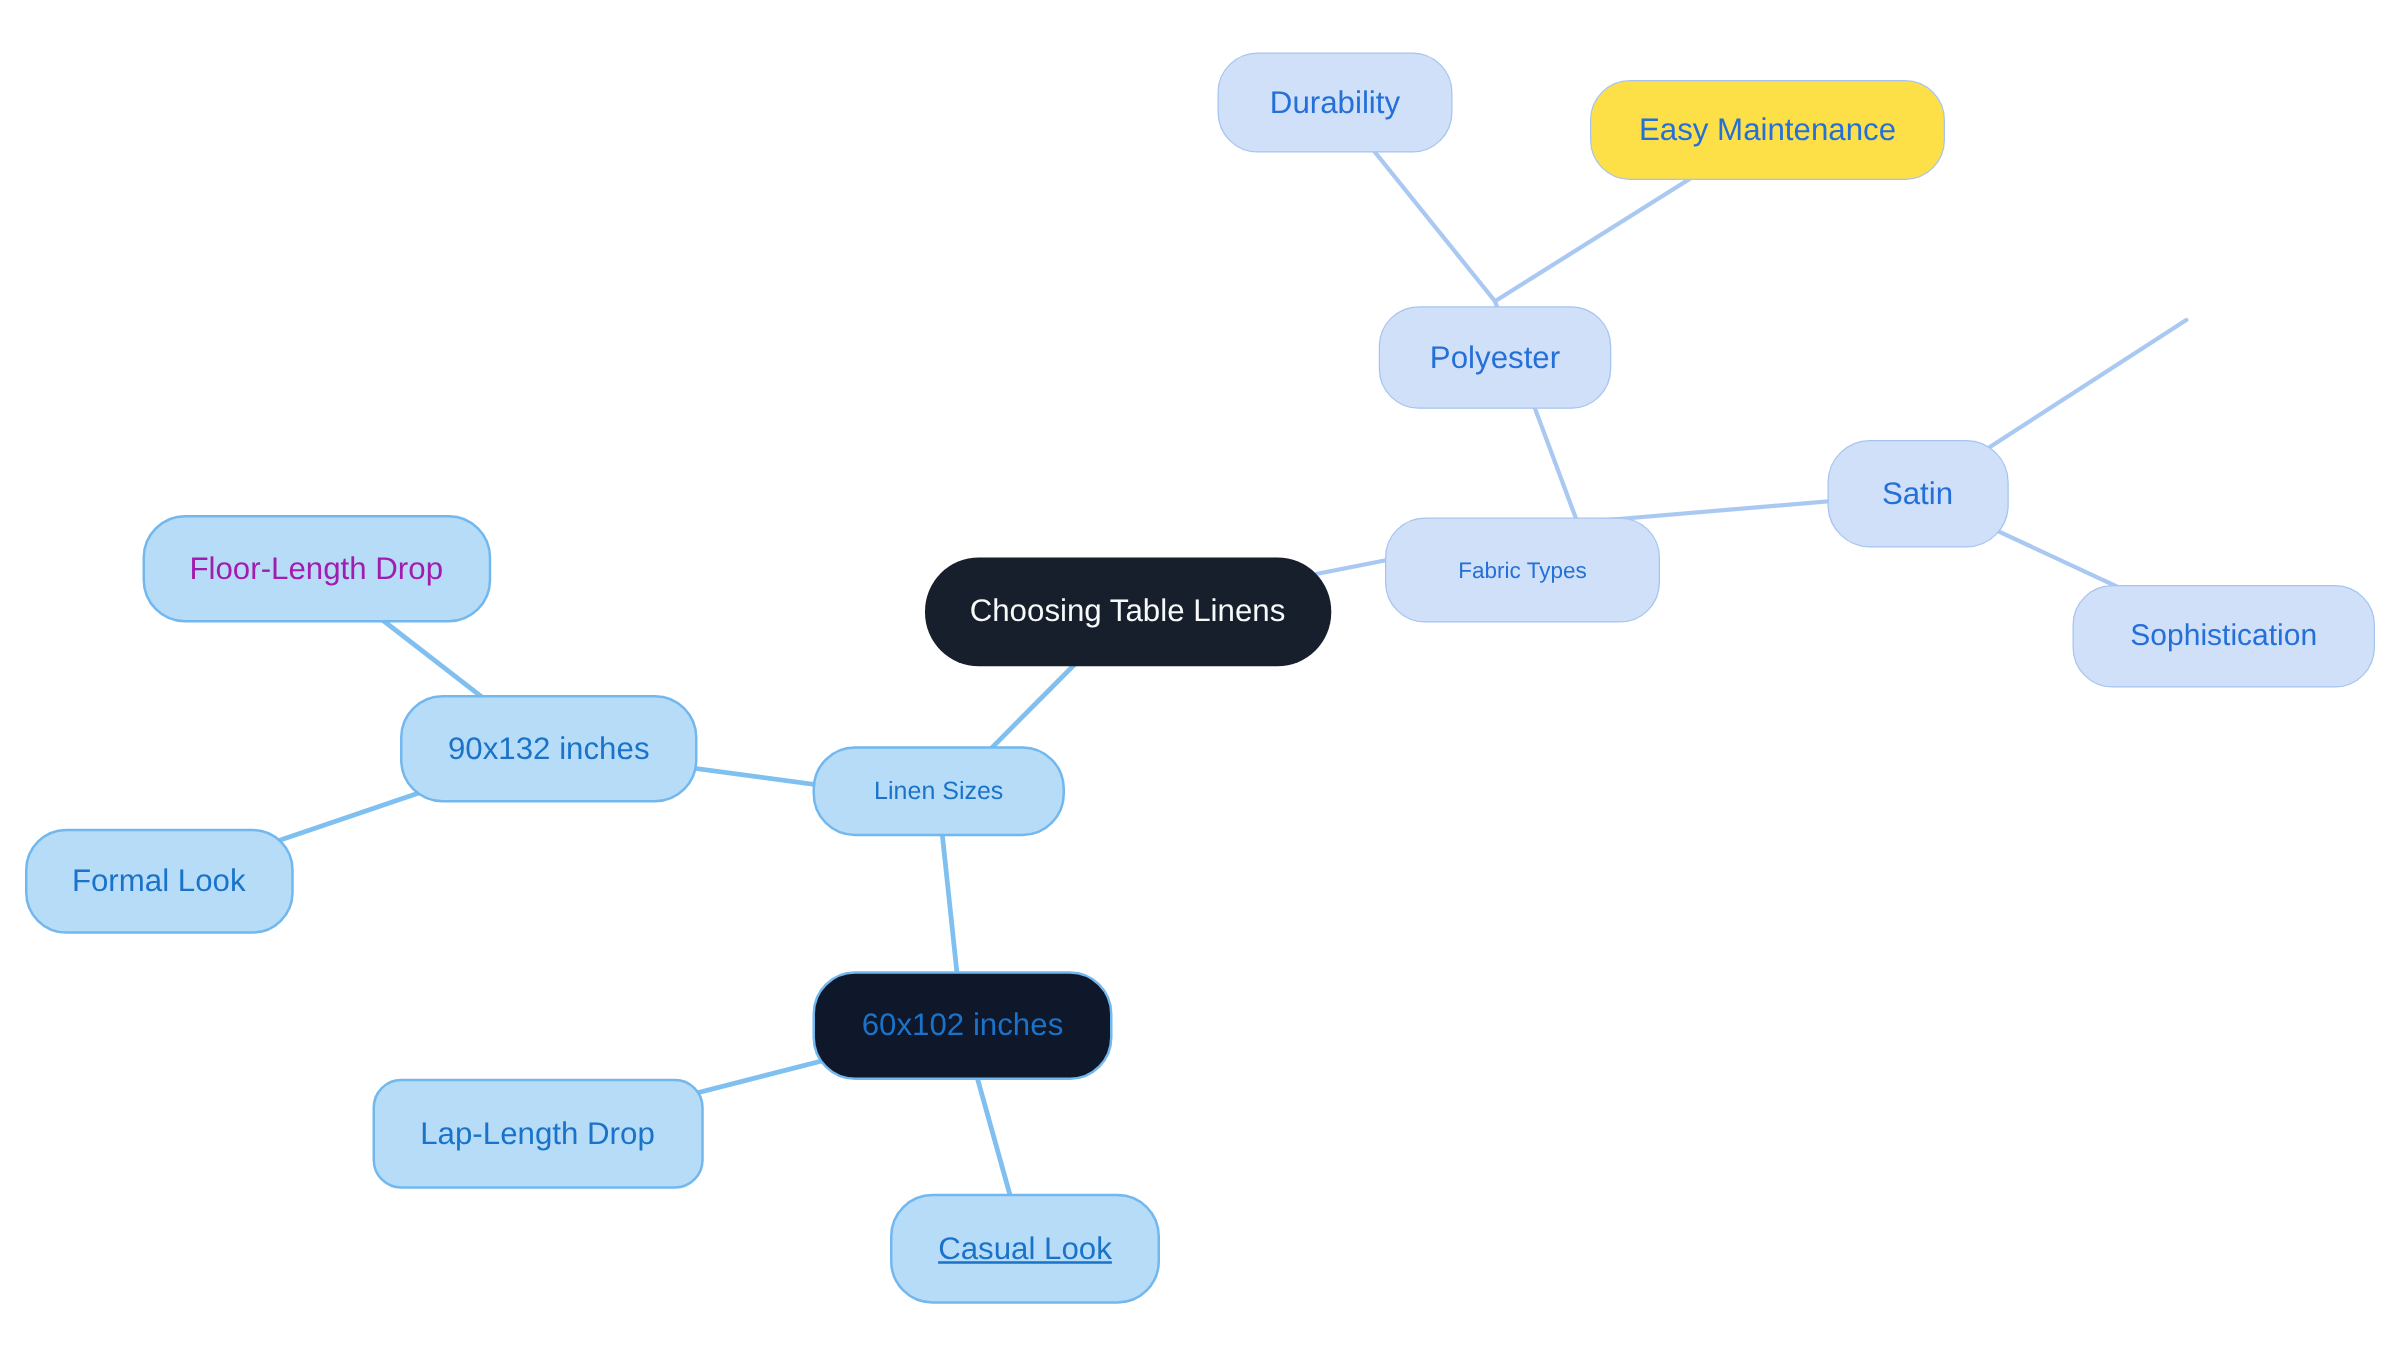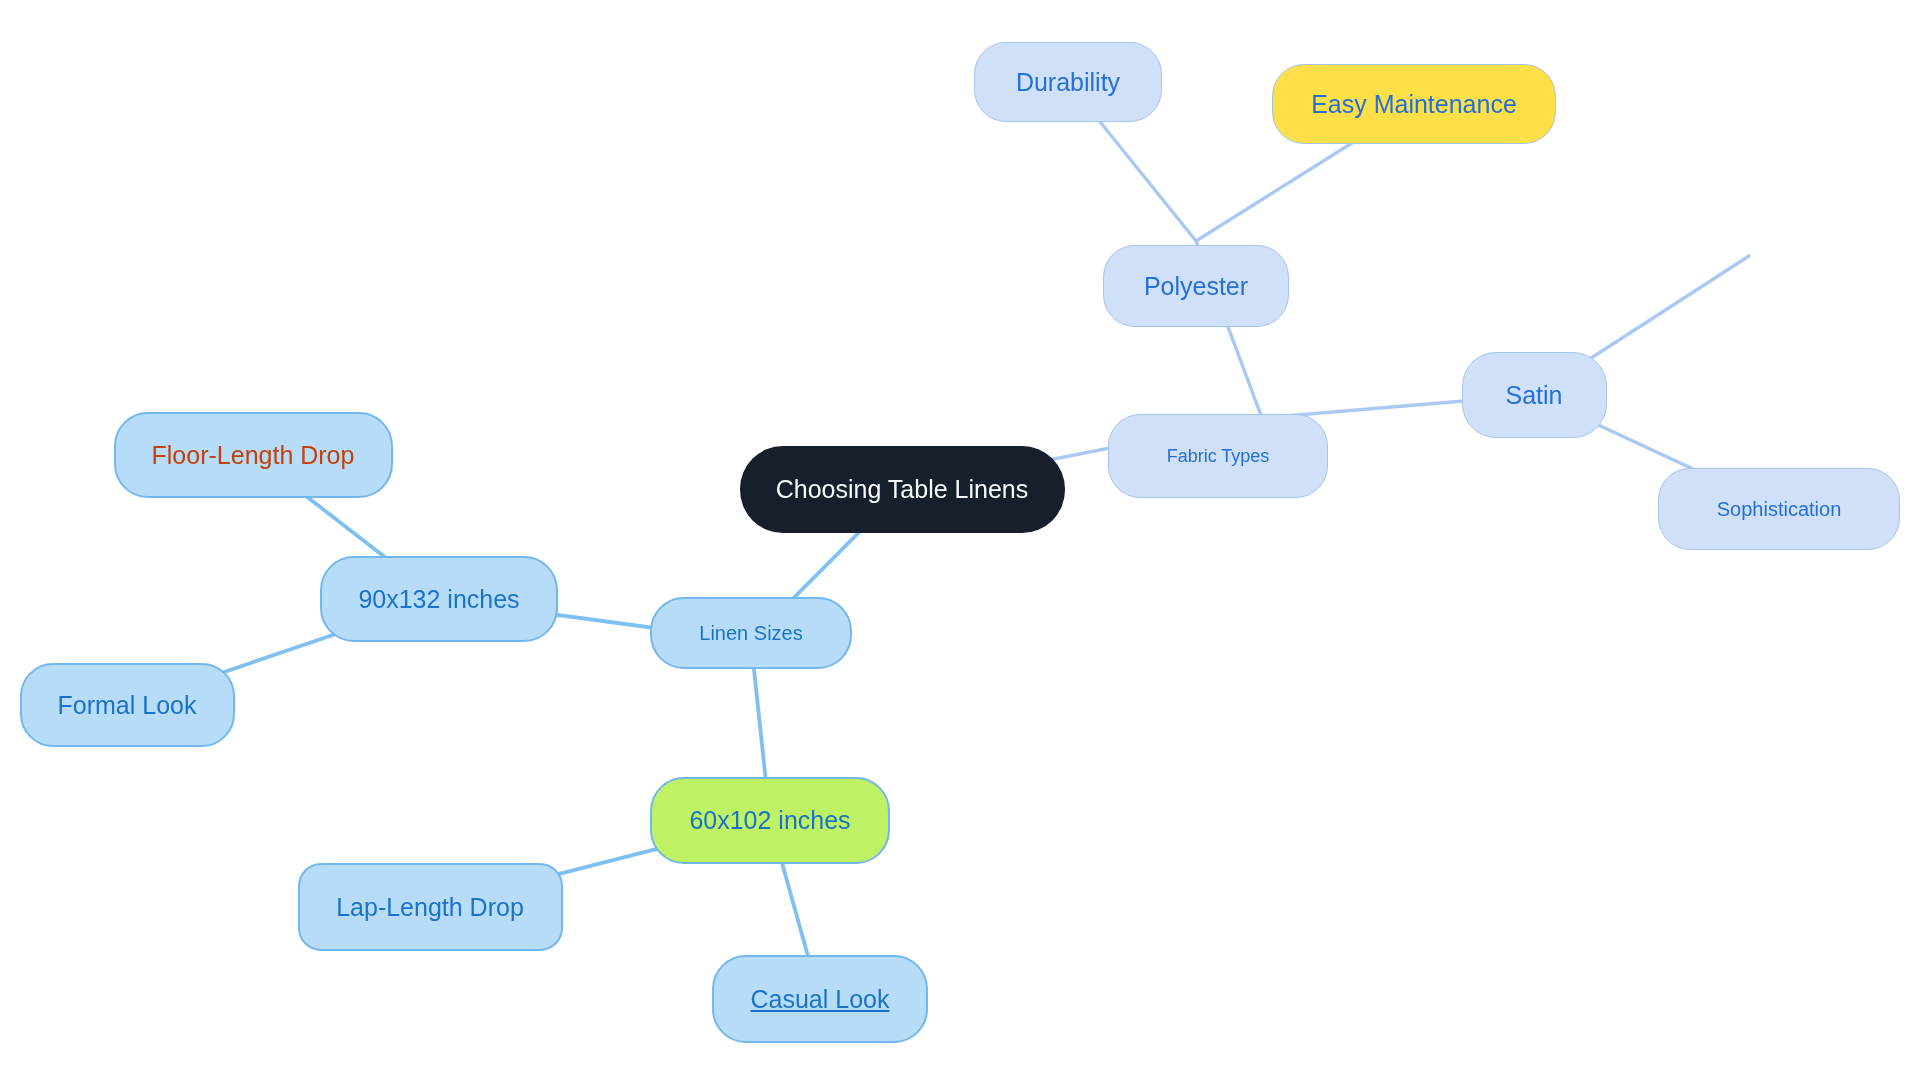--- a/index.html
+++ b/index.html
@@ -77,36 +77,36 @@
       </div>
       <div class="mm-node" style="left: 974px; top: 42px; width: 188px; height: 80px; background: rgb(207, 224, 248); border: 1.5px solid rgb(166, 196, 240); border-radius: 32px; color: rgb(36, 112, 216); font-size: 25px;">
         <span>Durability</span>
       </div>
       <div class="mm-node" style="left: 1272px; top: 64px; width: 284px; height: 80px; background: #fde047; border: 1.5px solid rgb(166, 196, 240); border-radius: 32px; color: rgb(36, 112, 216); font-size: 25px;">
         <span>Easy Maintenance</span>
       </div>
       <div class="mm-node" style="left: 1461.5px; top: 352px; width: 145px; height: 86px; background: rgb(207, 224, 248); border: 1.5px solid rgb(166, 196, 240); border-radius: 34px; color: rgb(36, 112, 216); font-size: 25px;">
         <span>Satin</span>
       </div>
-      <div class="mm-node" style="left: 1658px; top: 468px; width: 242px; height: 82px; background: rgb(207, 224, 248); border: 1.5px solid rgb(166, 196, 240); border-radius: 32px; color: rgb(36, 112, 216); font-size: 20px;">
+      <div class="mm-node" style="left: 1658px; top: 468px; width: 242px; height: 82px; background: rgb(207, 224, 248); border: 1.5px solid rgb(166, 196, 240); border-radius: 32px; color: rgb(36, 112, 216); font-size: 24px;">
         <span>Sophistication</span>
       </div>
       <div class="mm-node" style="left: 650px; top: 597px; width: 202px; height: 72px; background: rgb(182, 220, 248); border: 2px solid rgb(114, 184, 238); border-radius: 34px; color: rgb(26, 115, 201); font-size: 20px;">
         <span>Linen Sizes</span>
       </div>
       <div class="mm-node" style="left: 320px; top: 556px; width: 238px; height: 86px; background: rgb(182, 220, 248); border: 2px solid rgb(114, 184, 238); border-radius: 34px; color: rgb(26, 115, 201); font-size: 25px;">
         <span>90x132 inches</span>
       </div>
-      <div class="mm-node" style="left: 113.5px; top: 412px; width: 279px; height: 86px; background: rgb(182, 220, 248); border: 2px solid rgb(114, 184, 238); border-radius: 34px; color: #c2410c; font-size: 25px;">
+      <div class="mm-node" style="left: 113.5px; top: 412px; width: 279px; height: 86px; background: rgb(182, 220, 248); border: 2px solid rgb(114, 184, 238); border-radius: 34px; color: #a21caf; font-size: 25px;">
         <span>Floor-Length Drop</span>
       </div>
       <div class="mm-node" style="left: 19.5px; top: 663px; width: 215px; height: 84px; background: rgb(182, 220, 248); border: 2px solid rgb(114, 184, 238); border-radius: 33px; color: rgb(26, 115, 201); font-size: 25px;">
         <span>Formal Look</span>
       </div>
-      <div class="mm-node" style="left: 650px; top: 776.5px; width: 240px; height: 87px; background: #bef264; border: 2px solid rgb(114, 184, 238); border-radius: 34px; color: rgb(26, 115, 201); font-size: 25px; text-align: right;">
+      <div class="mm-node" style="left: 650px; top: 776.5px; width: 240px; height: 87px; background: #0f172a; border: 2px solid rgb(114, 184, 238); border-radius: 34px; color: rgb(26, 115, 201); font-size: 25px; text-align: right;">
         <span>60x102 inches</span>
       </div>
       <div class="mm-node" style="left: 297.5px; top: 863px; width: 265px; height: 88px; background: rgb(182, 220, 248); border: 2px solid rgb(114, 184, 238); border-radius: 23px; color: rgb(26, 115, 201); font-size: 25px;">
         <span>Lap-Length Drop</span>
       </div>
       <div class="mm-node" style="left: 712px; top: 955px; width: 216px; height: 88px; background: rgb(182, 220, 248); border: 2px solid rgb(114, 184, 238); border-radius: 34px; color: rgb(26, 115, 201); font-size: 25px; text-decoration: underline;">
         <span>Casual Look</span>
       </div>
     </div>
 </div>

